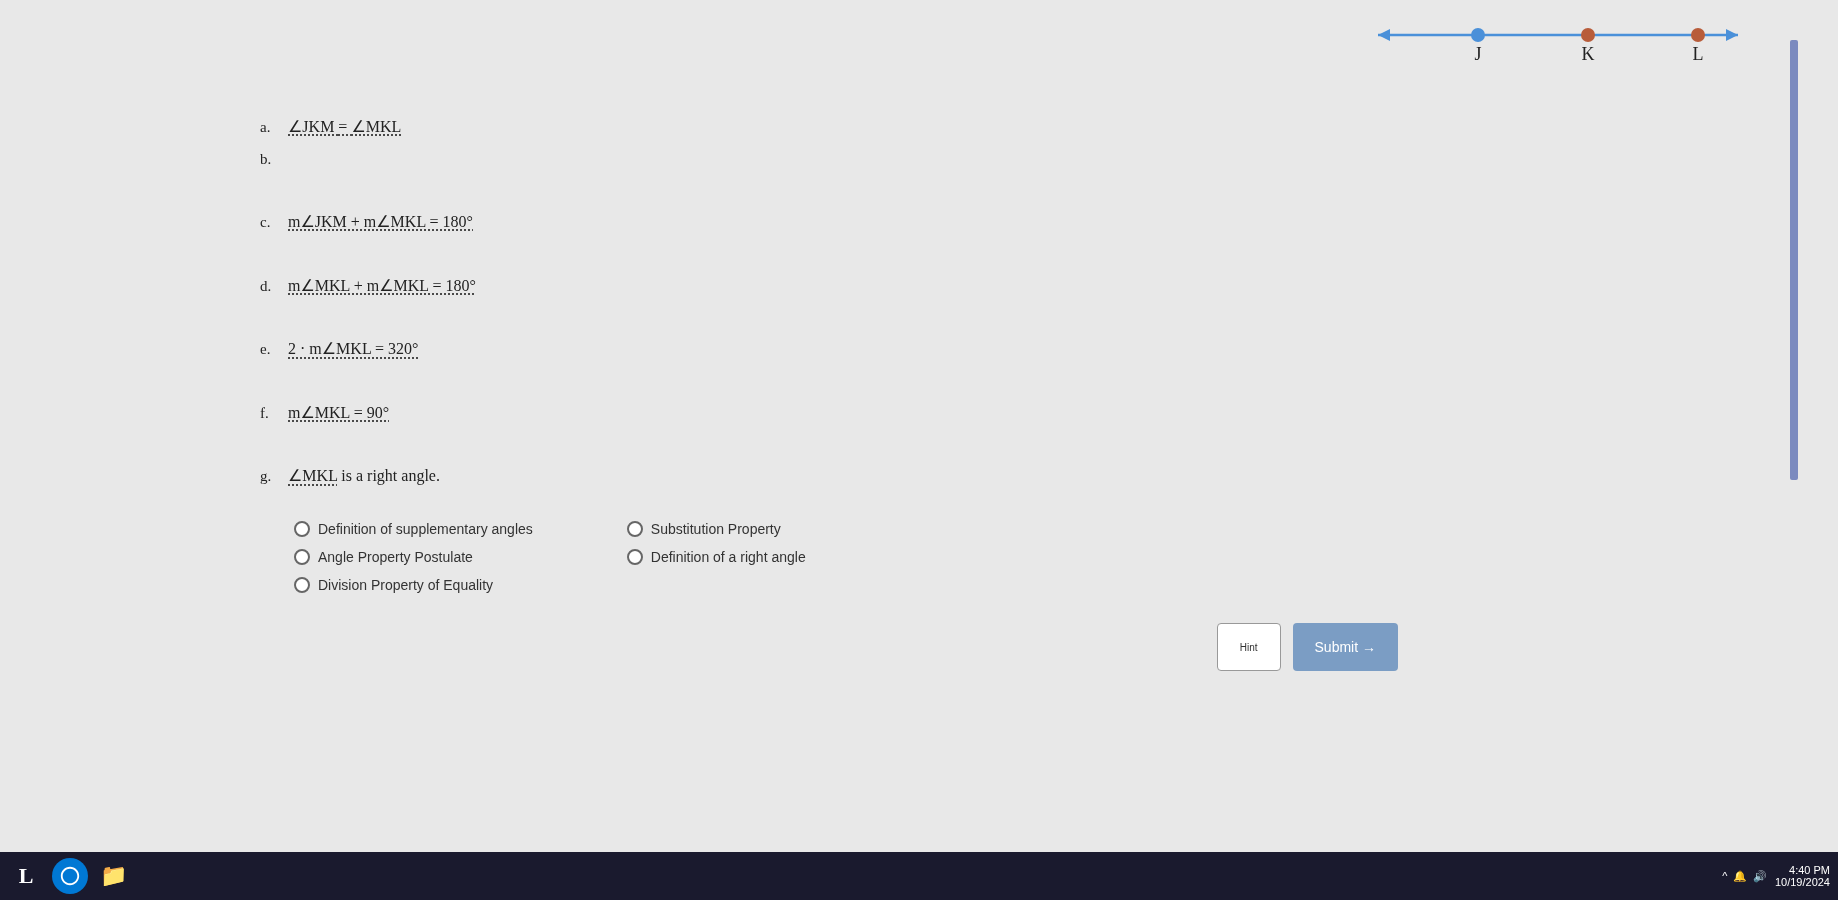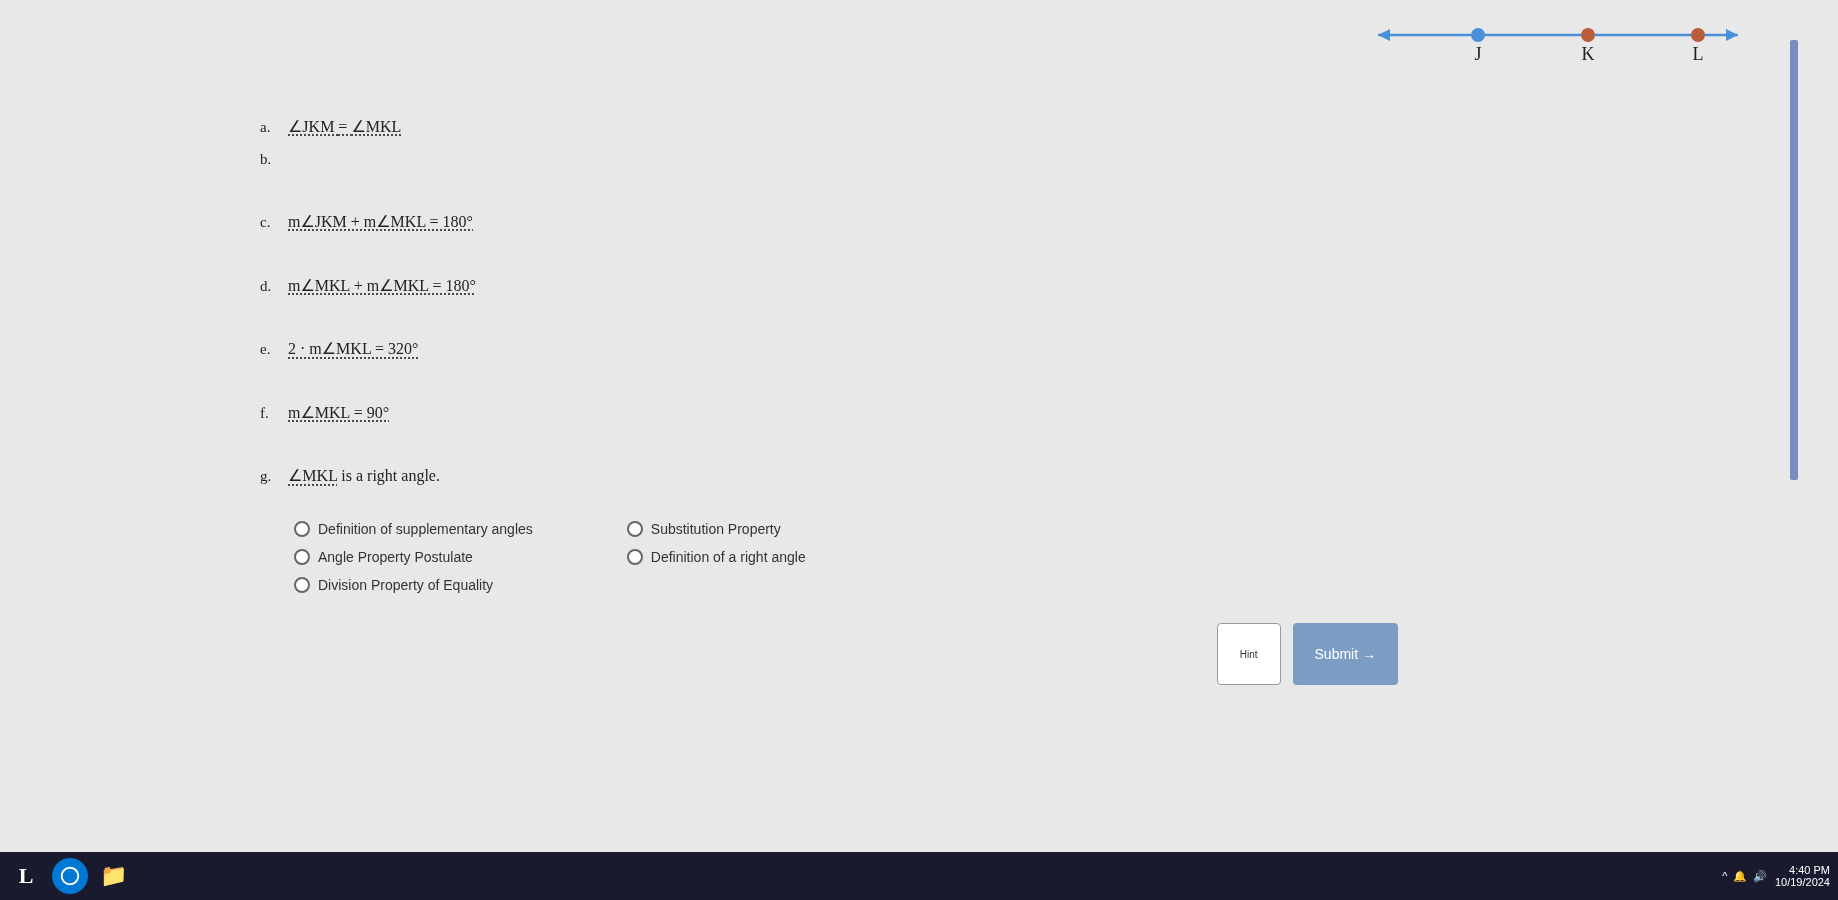--- a/index.html
+++ b/index.html
@@ -179,21 +179,21 @@
       border: 1px solid #999;
       background: white;
       border-radius: 4px;
       font-size: 10px;
       font-family: Arial, sans-serif;
       cursor: pointer;
       color: #333;
     }
 
     .submit-btn {
-      padding: 23px 22px;
+      padding: 16px 22px;
       border: none;
       background: #7b9dc4;
       border-radius: 4px;
       font-size: 14px;
       font-family: Arial, sans-serif;
       cursor: pointer;
       color: white;
       display: flex;
       align-items: center;
       gap: 4px;

